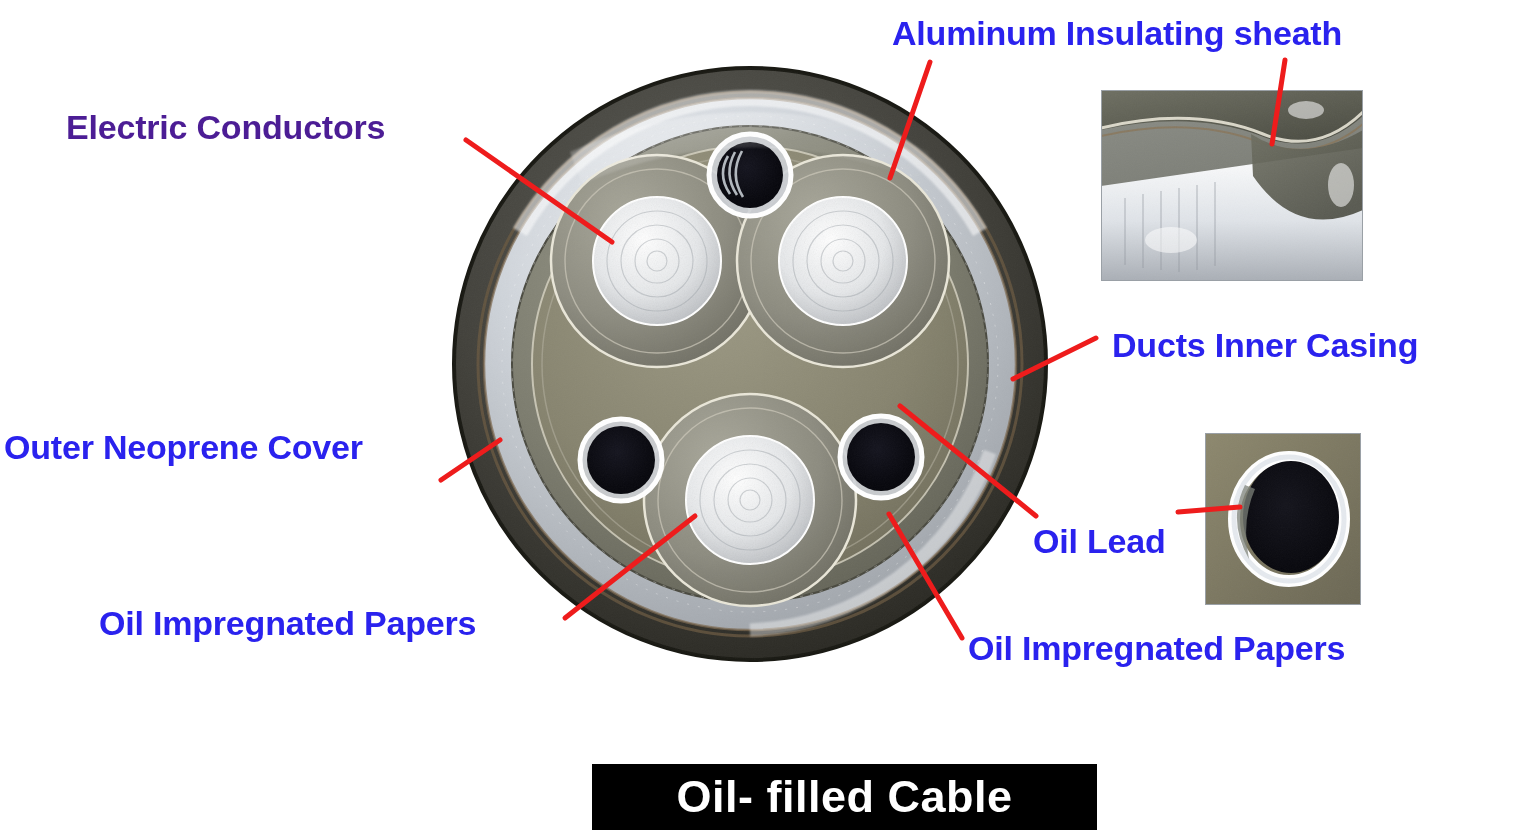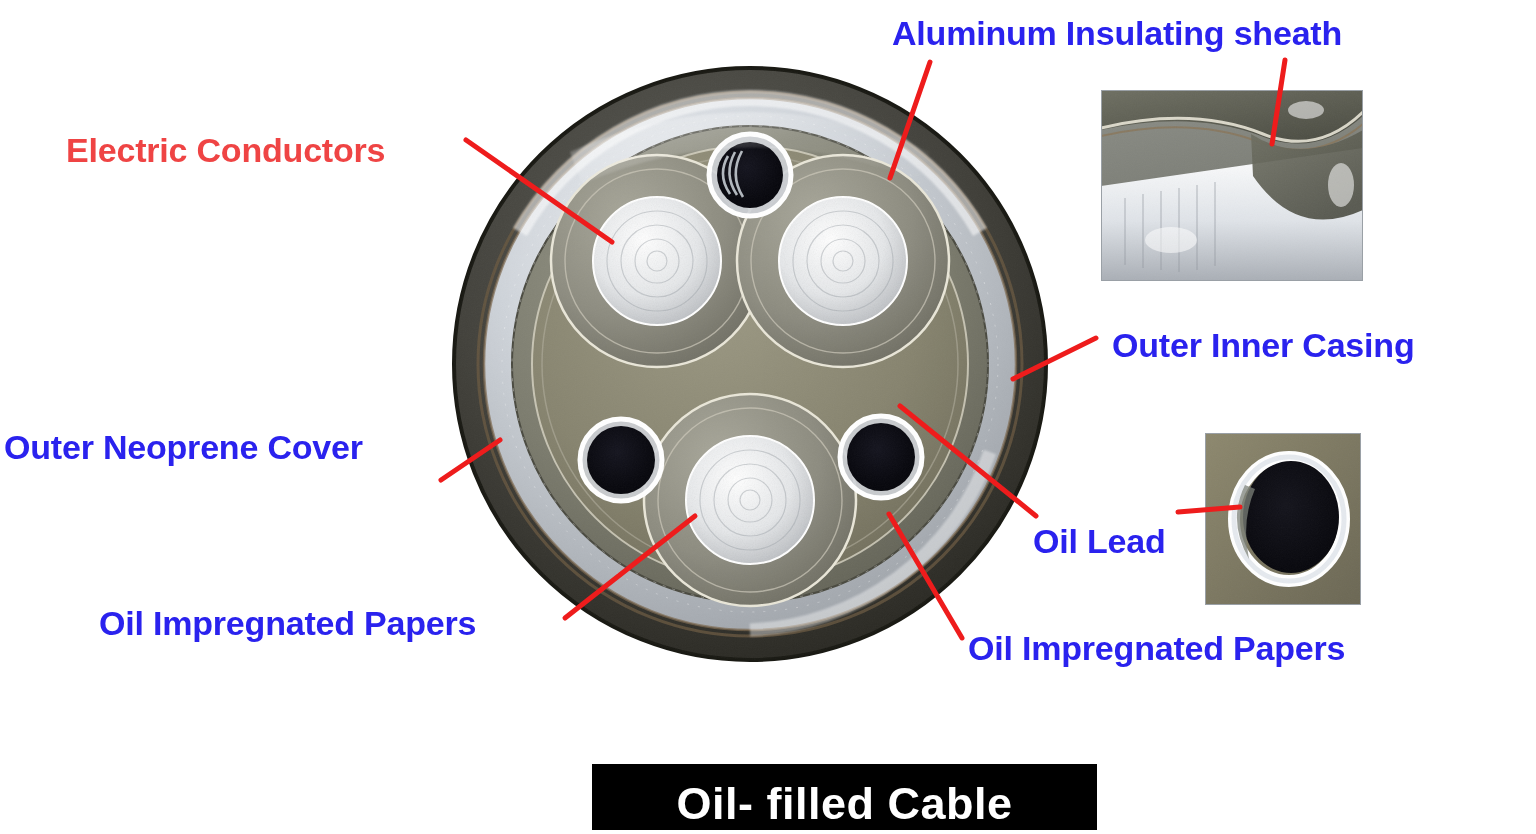--- a/index.html
+++ b/index.html
@@ -38,21 +38,21 @@
 
   
   #title-banner {
     position: absolute;
     left: 592px;
     top: 764px;
     width: 505px;
     height: 66px;
     background: #000000;
     display: flex;
-    align-items: flex-end;
+    align-items: center;
     justify-content: center;
   }
   #title-banner .title-text {
     color: #ffffff;
     font-size: 45px;
     font-weight: bold;
     font-family: "Liberation Sans", sans-serif;
     letter-spacing: 0.5px;
   }
 
@@ -328,25 +328,25 @@
         <line x1="1285" y1="60" x2="1272" y2="144"></line>
         <line x1="1096" y1="338" x2="1013" y2="379"></line>
         <line x1="441" y1="480" x2="500" y2="440"></line>
         <line x1="1036" y1="516" x2="900" y2="406"></line>
         <line x1="1178" y1="512" x2="1240" y2="507"></line>
         <line x1="565" y1="618" x2="695" y2="516"></line>
         <line x1="962" y1="638" x2="889" y2="514"></line>
       </g>
   </svg>
 
-  <div class="label" id="lbl-electric-conductors" style="left: 66px; top: 110px; font-size: 34px; color: #ef4444; margin-top: 23px;">Electric Conductors</div>
+  <div class="label" id="lbl-electric-conductors" style="left: 66px; top: 110px; font-size: 34px; color: #4c1d95;">Electric Conductors</div>
 
   <div class="label" id="lbl-aluminum-sheath" style="left: 880px; top: 16px; font-size: 34px; color: rgb(42, 34, 238); margin-left: 12px;">Aluminum Insulating sheath</div>
 
-  <div class="label" id="lbl-lead-inner-casing" style="left: 1112px; top: 328px; font-size: 34px; color: rgb(42, 34, 238);">Outer Inner Casing</div>
+  <div class="label" id="lbl-lead-inner-casing" style="left: 1112px; top: 328px; font-size: 34px; color: rgb(42, 34, 238);">Ducts Inner Casing</div>
 
   <div class="label" id="lbl-outer-neoprene-cover" style="left: 4px; top: 430px; font-size: 34px; color: rgb(42, 34, 238);">Outer Neoprene Cover</div>
 
   <div class="label" id="lbl-oil-ducts" style="left: 1033px; top: 524px; font-size: 34px; color: rgb(42, 34, 238);">Oil Lead</div>
 
   <div class="label" id="lbl-oil-papers-left" style="left: 99px; top: 606px; font-size: 34px; color: rgb(42, 34, 238);">Oil Impregnated Papers</div>
 
   <div class="label" id="lbl-oil-papers-right" style="left: 968px; top: 631px; font-size: 34px; color: rgb(42, 34, 238);">Oil Impregnated Papers</div>
 
   <div id="title-banner" style="background: rgb(0, 0, 0);">

